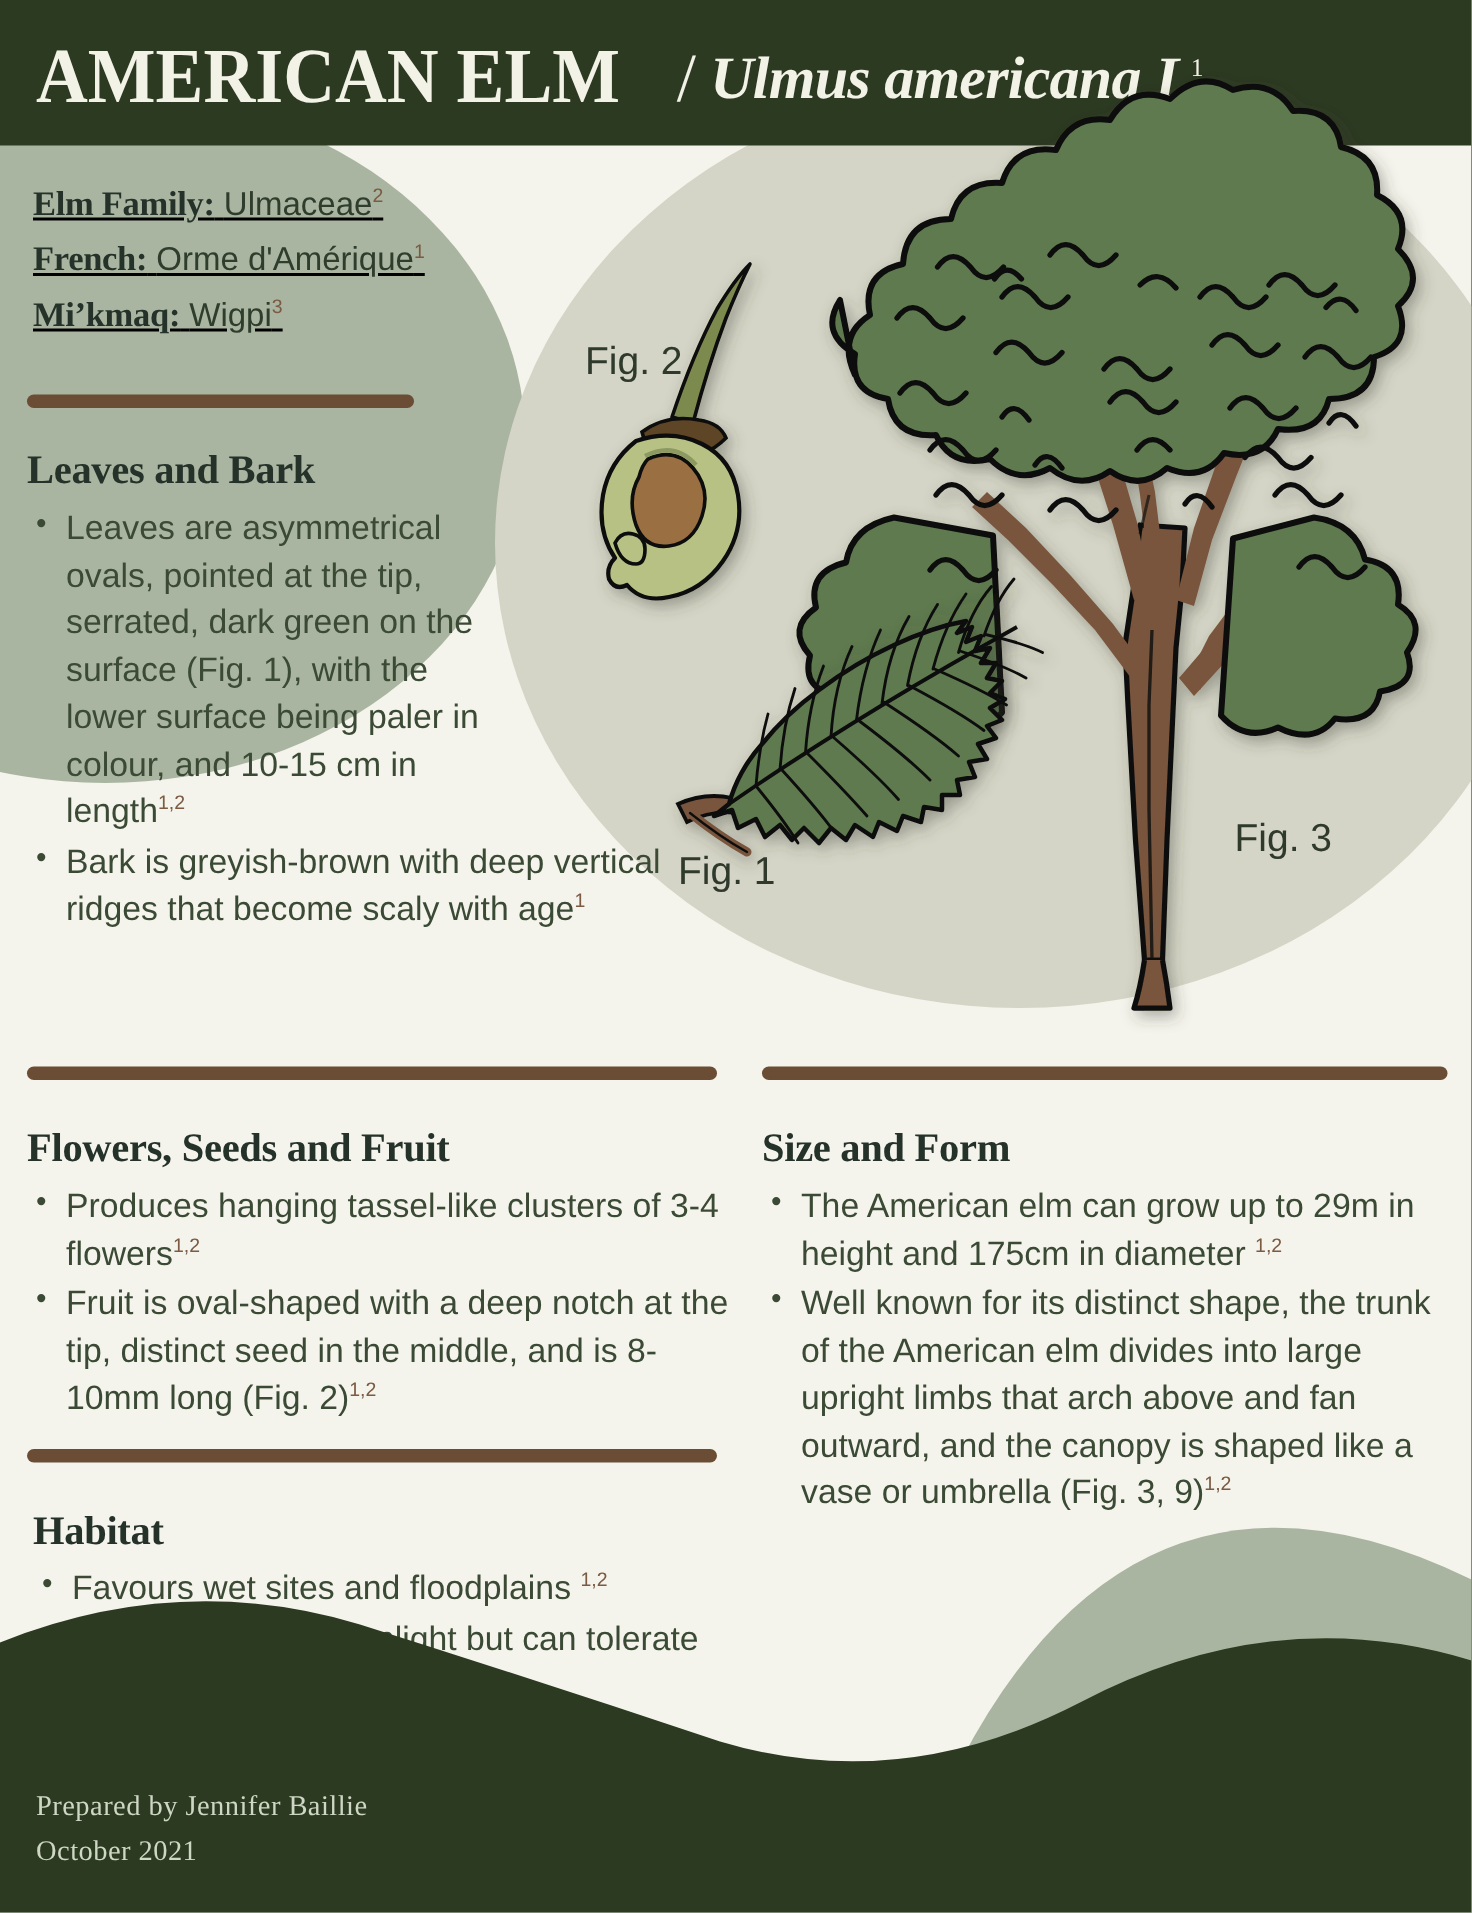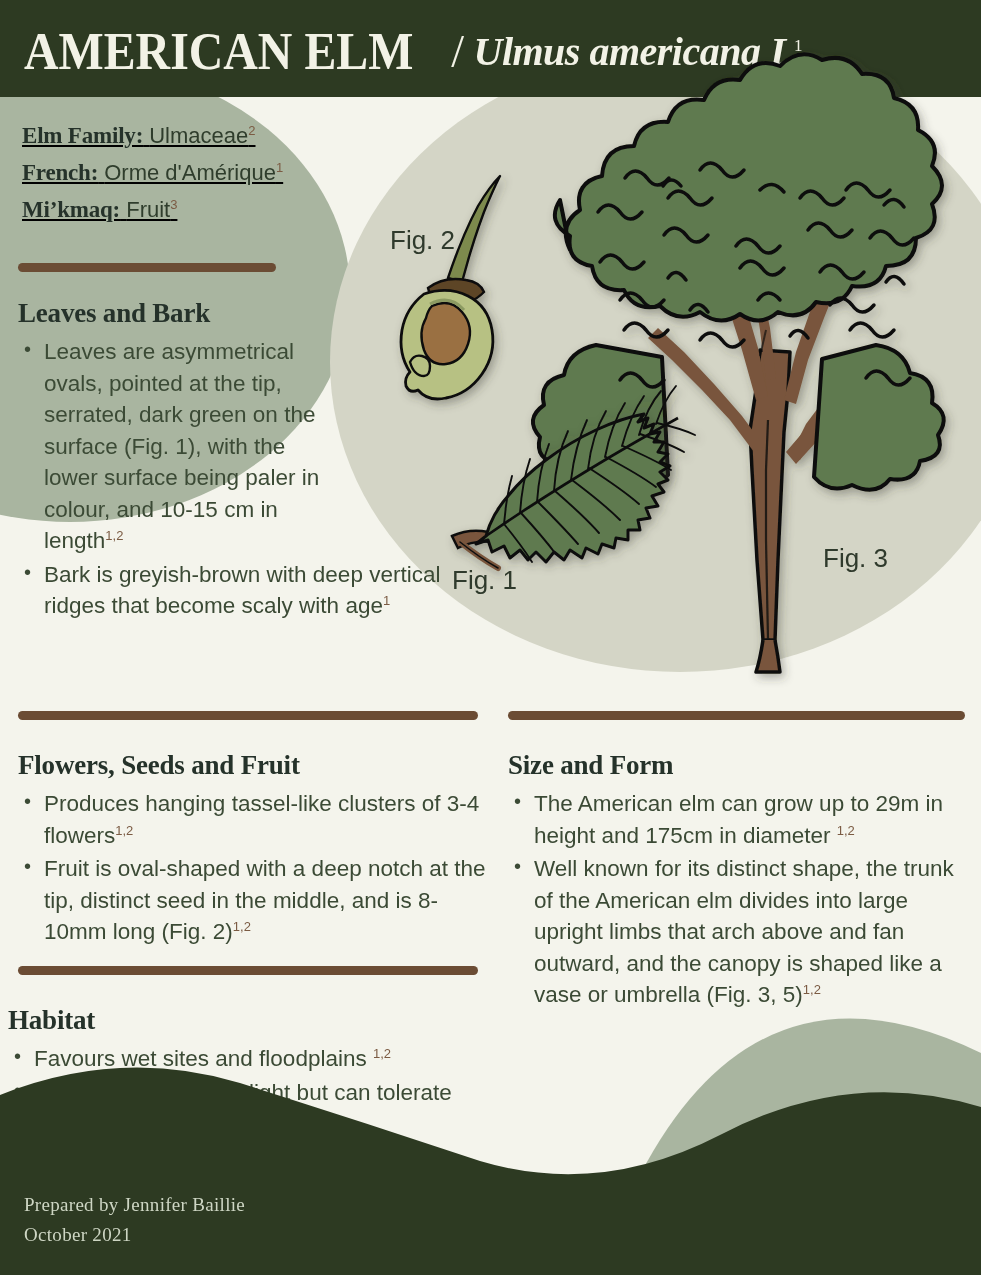--- a/index.html
+++ b/index.html
@@ -69,21 +69,21 @@
     font-family:"Liberation Sans",sans-serif;
   }
   ul.bullets li:before{
     content:"\2022";position:absolute;left:6px;top:-1px;font-size:20px;color:#3b4a35;
   }
   ul.bullets li sup{font-size:13px;color:#7b5b43;vertical-align:super;}
 
   #sec-leaves{left:18px;top:298px;width:470px;}
   #sec-leaves li:first-child{width:290px;}
   #sec-flowers{left:18px;top:750px;width:470px;}
-  #sec-habitat{left:8px;top:1005px;width:470px;}
+  #sec-habitat{left:22px;top:1005px;width:470px;}
   #sec-size{left:508px;top:750px;width:460px;}
 
   
   .fig-caption{
     position:absolute;font-size:26px;color:#2f3a2c;font-weight:300;
     font-family:"Liberation Sans",sans-serif;
   }
   #cap-fig1{left:452px;top:565px;}
   #cap-fig2{left:390px;top:225px;}
   #cap-fig3{left:823px;top:543px;}
@@ -120,21 +120,21 @@
     <div class="tax-row">
       <span class="lbl">Elm Family:</span>
       <span>Ulmaceae</span><sup>2</sup>
     </div>
     <div class="tax-row">
       <span class="lbl">French:</span>
       <span>Orme d'Amérique</span><sup>1</sup>
     </div>
     <div class="tax-row">
       <span class="lbl">Mi’kmaq:</span>
-      <span>Fruit</span><sup>3</sup>
+      <span>Wigpi</span><sup>3</sup>
     </div>
   </div>
 
   <div class="rule" id="rule-top"></div>
   <div class="rule" id="rule-mid-left"></div>
   <div class="rule" id="rule-mid-right"></div>
   <div class="rule" id="rule-low-left"></div>
 
   <svg id="illus" viewBox="0 0 981 700">
     <defs>
@@ -305,21 +305,21 @@
     <ul class="bullets">
       <li><span>Favours wet sites and floodplains </span><sup>1,2</sup></li>
       <li><span>Grows best in full sunlight but can tolerate some shade </span><sup>1,2</sup></li>
     </ul>
   </div>
 
   <div class="section" id="sec-size">
     <div class="sec-title">Size and Form</div>
     <ul class="bullets">
       <li><span>The American elm can grow up to 29m in height and 175cm in diameter </span><sup>1,2</sup></li>
-      <li><span>Well known for its distinct shape, the trunk of the American elm divides into large upright limbs that arch above and fan outward, and the canopy is shaped like a vase or umbrella (Fig. 3, 5)</span><sup>1,2</sup></li>
+      <li><span>Well known for its distinct shape, the trunk of the American elm divides into large upright limbs that arch above and fan outward, and the canopy is shaped like a vase or umbrella (Fig. 3, 9)</span><sup>1,2</sup></li>
     </ul>
   </div>
 
   <svg id="footer-wrap" viewBox="0 0 981 300" preserveAspectRatio="none">
     <path d="M640 300 L640 200 Q760 -30 981 78 L981 300 Z" fill="#a9b5a0"></path>
     <path d="M0 300 L0 120 Q120 72 240 108 Q360 146 480 186 Q600 222 720 160 Q850 92 981 132 L981 300 Z" fill="#2d3a22"></path>
   </svg>
 
   <div id="footer-text">
     <div>Prepared by Jennifer Baillie</div>

